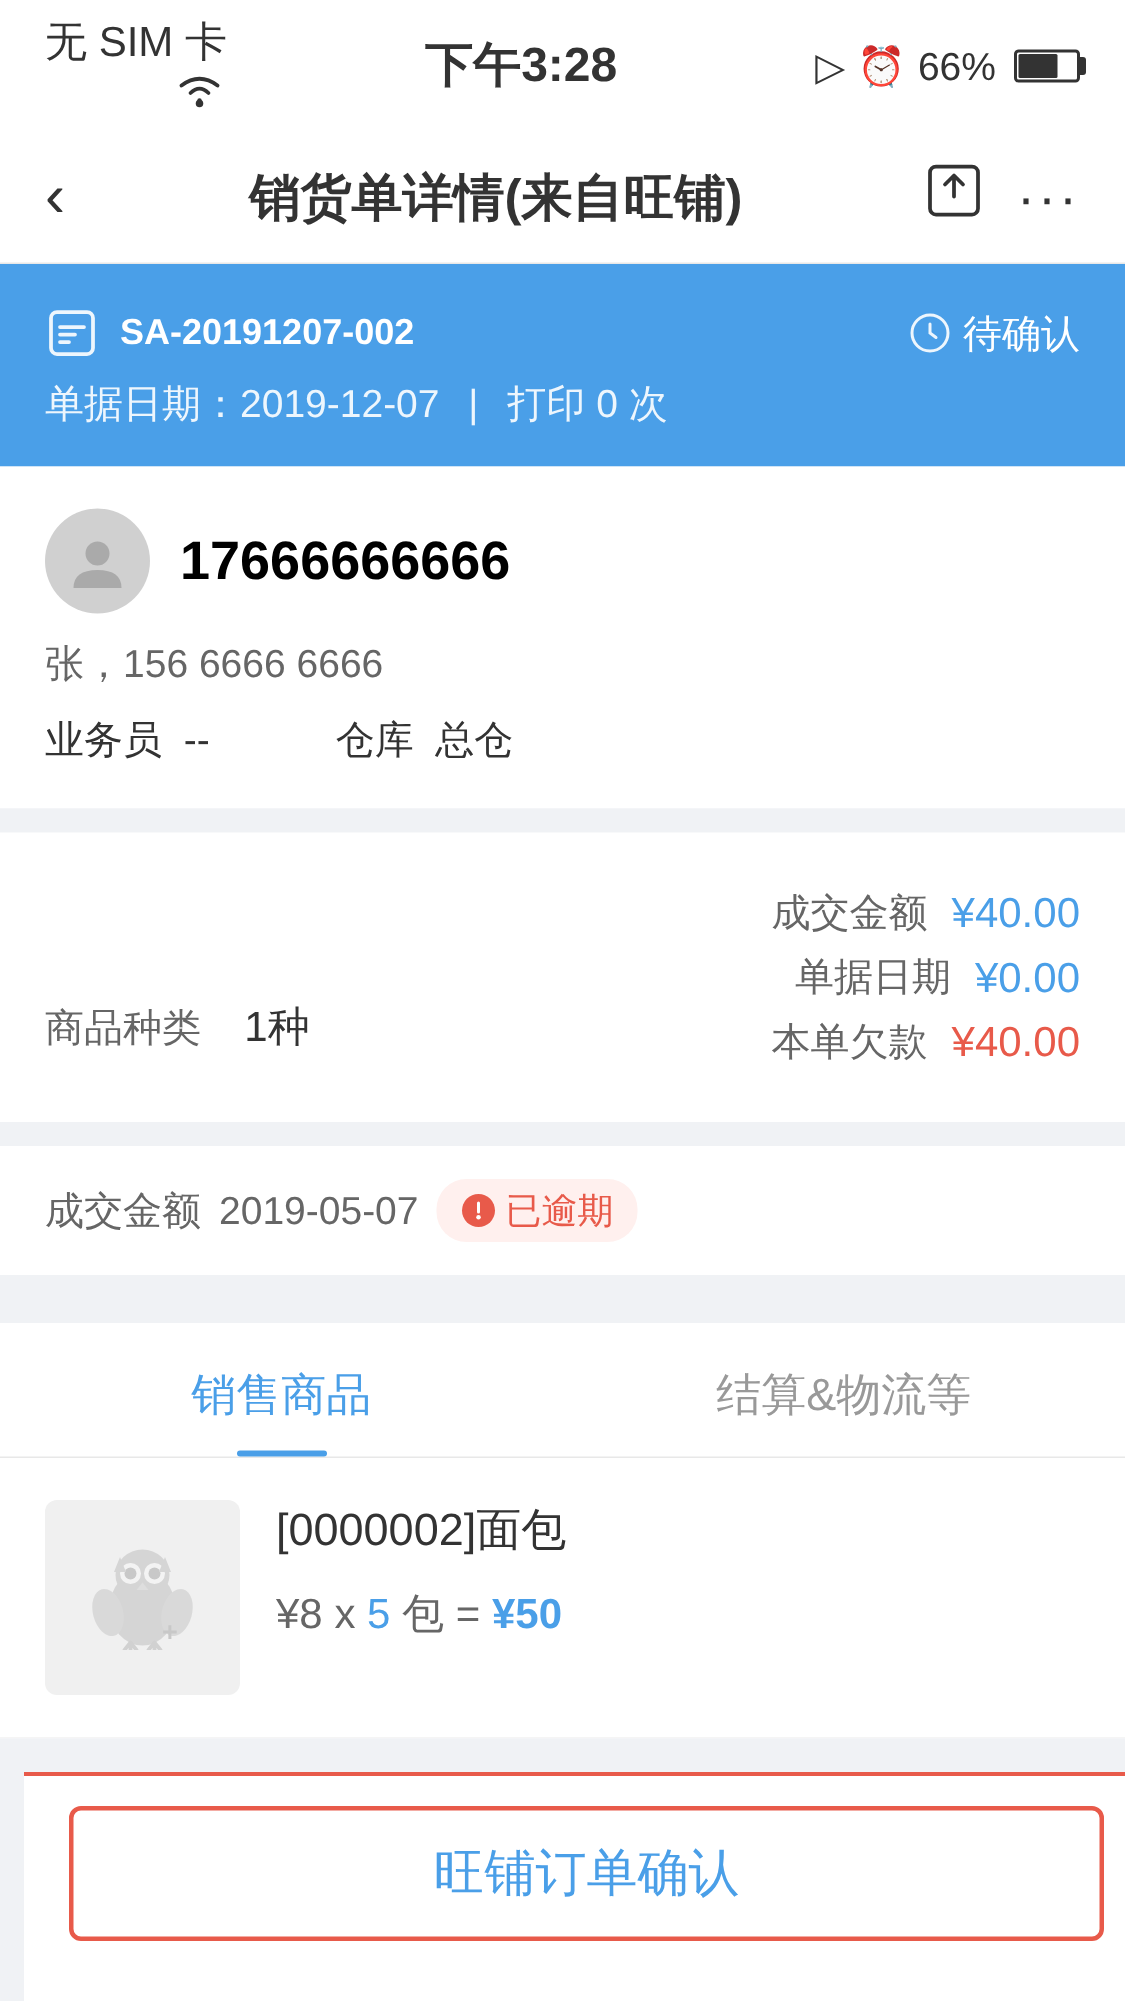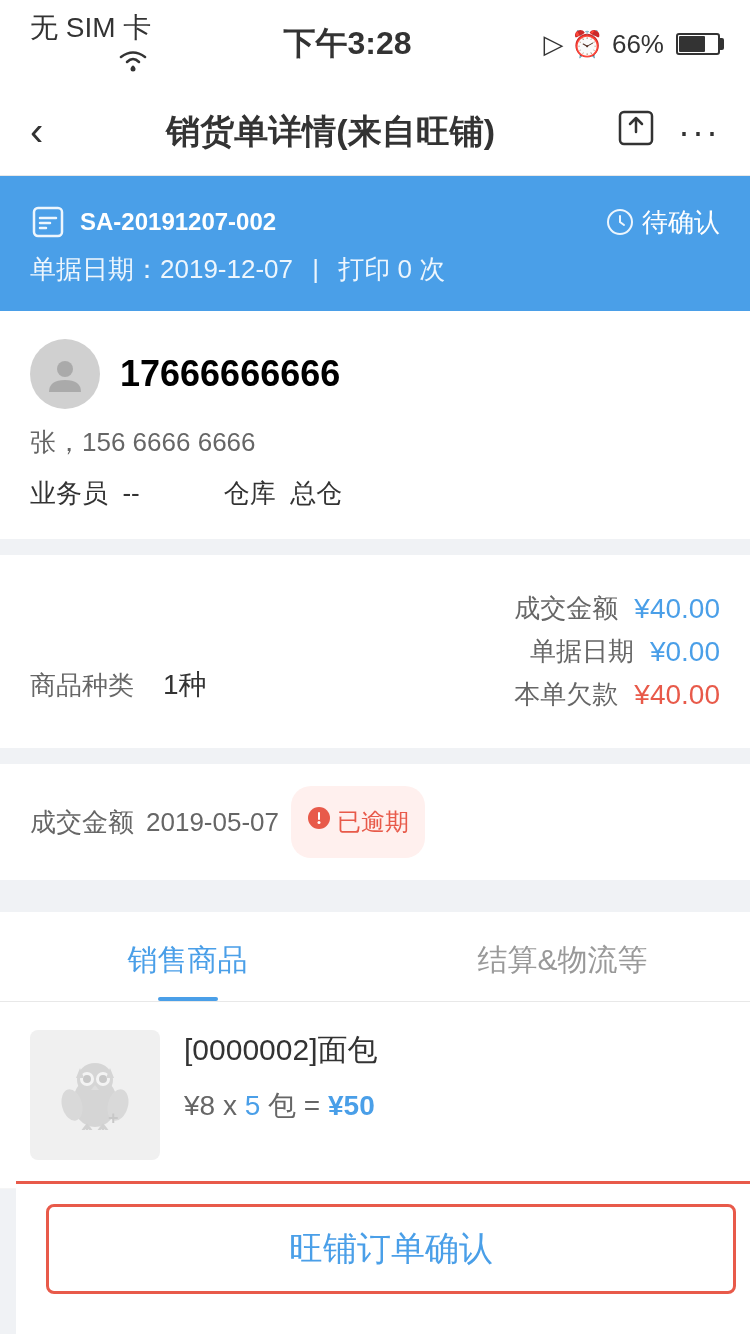--- a/index.html
+++ b/index.html
@@ -163,23 +163,24 @@
       font-size: 26px;
       color: #666;
       display: flex;
       align-items: center;
       gap: 12px;
     }
     .overdue-badge {
       background: #fff0ee;
       color: #e85a4a;
       border-radius: 20px;
-      padding: 20px 16px;
+      padding: 5px 16px;
       font-size: 24px;
       display: flex;
+      align-items: center;
       gap: 6px;
     }
 
     
     .tabs-bar {
       background: #fff;
       display: flex;
       border-bottom: 1px solid #e8e8e8;
       margin-top: 16px;
     }

